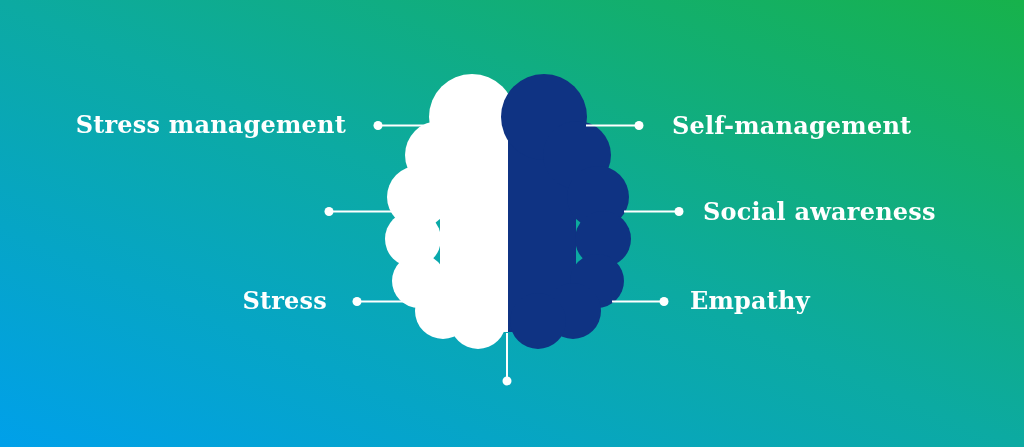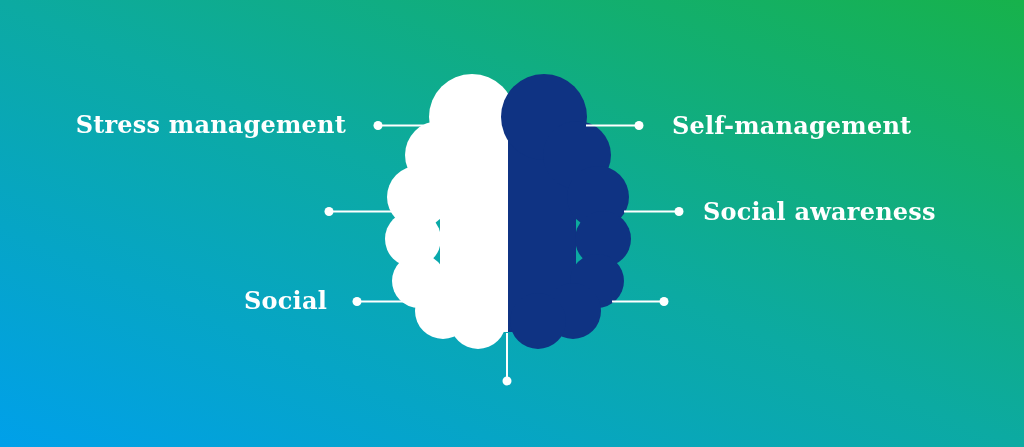--- a/index.html
+++ b/index.html
@@ -90,18 +90,19 @@
       <circle cx="329" cy="211.5" r="4.5"></circle>
       <circle cx="357" cy="301.5" r="4.5"></circle>
       <circle cx="639" cy="125.5" r="4.5"></circle>
       <circle cx="679" cy="211.5" r="4.5"></circle>
       <circle cx="664" cy="301.5" r="4.5"></circle>
       <circle cx="507" cy="381" r="4.5"></circle>
     </g>
   </svg>
 
   <div class="label" id="lbl-stress-management">Stress management</div>
-  <div class="label" id="lbl-drive">Social</div>
+  <div class="label" id="lbl-drive">Stress</div>
 
   <div class="label" id="lbl-social-awareness">Social awareness</div>
   <div class="label" id="lbl-self-management">Self-management</div>
+  <div class="label" id="lbl-empathy">Empathy</div>
 
 </div>
 
 </body></html>

